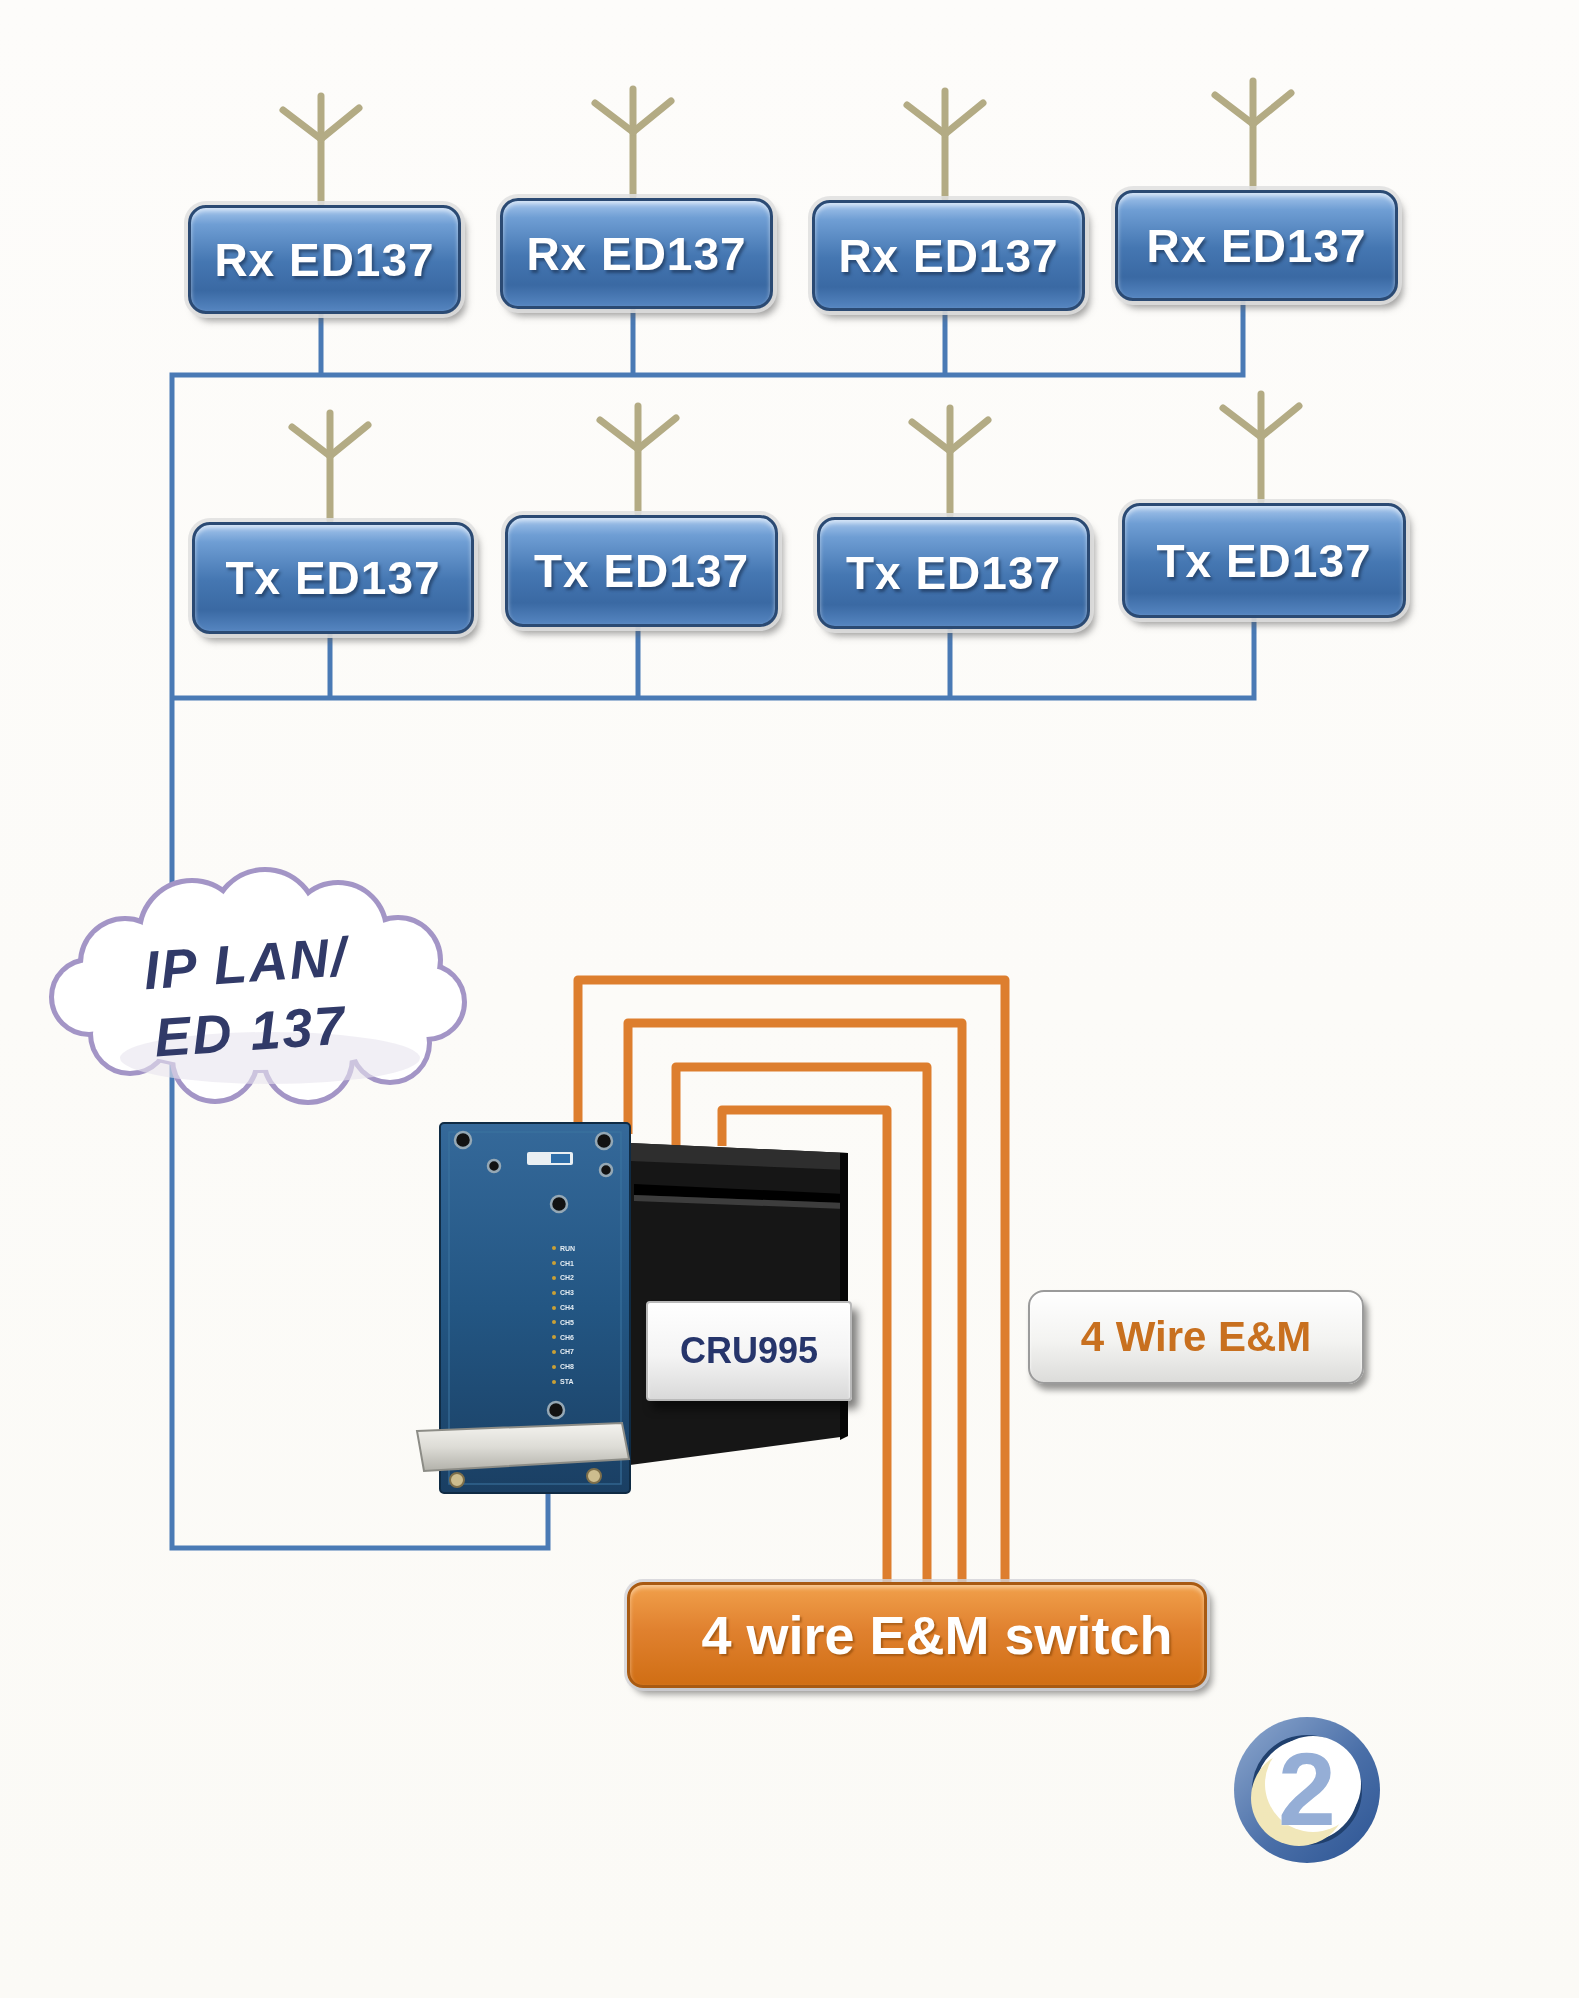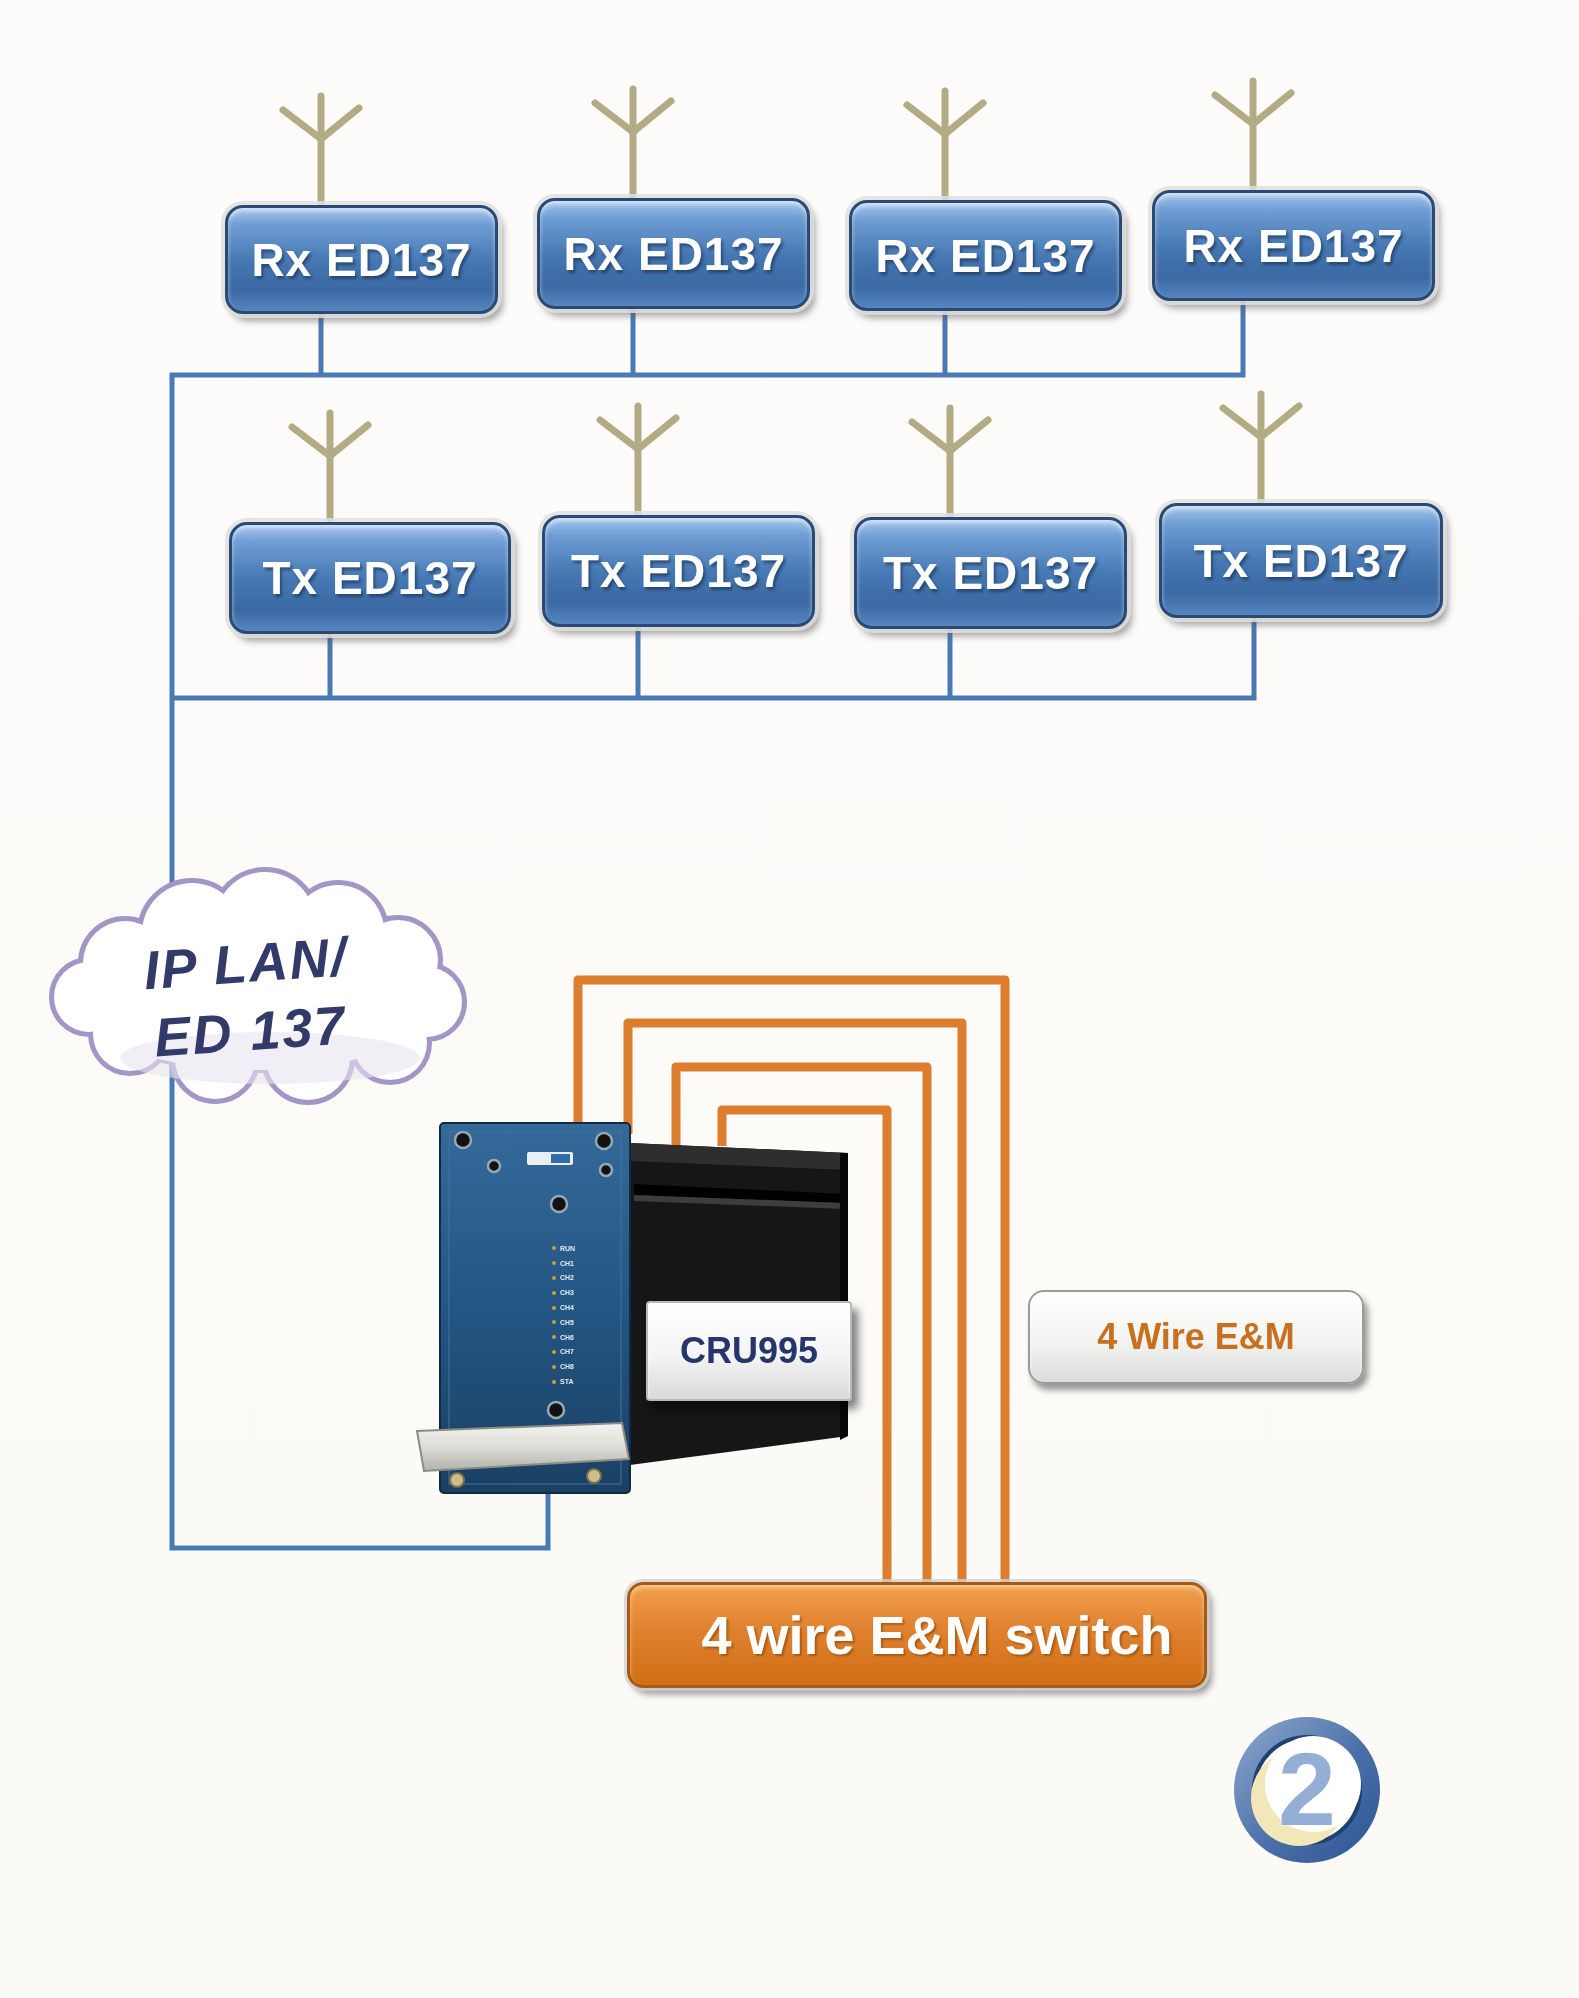--- a/index.html
+++ b/index.html
@@ -22,21 +22,20 @@
     display:flex;align-items:center;justify-content:center;
     border-radius:18px;
     border:3px solid #2b4a73;
     background:linear-gradient(180deg,#a6c6ec 0%,#6f9ed4 16%,#4577b2 52%,#3a69a3 80%,#5585c0 100%);
     box-shadow:0 0 0 4px rgba(223,223,223,.85), 5px 7px 7px rgba(90,90,90,.55), inset 0 3px 4px rgba(255,255,255,.55);
     color:#ffffff;
     font-weight:bold;
     font-size:46px;
     letter-spacing:1px;
     text-shadow:2px 3px 3px rgba(20,40,70,.55);
-    margin-left:37px;
   }
   .rx1{left:188px;top:205px;width:267px;height:103px;}
   .rx2{left:500px;top:198px;width:267px;height:105px;}
   .rx3{left:812px;top:200px;width:267px;height:105px;}
   .rx4{left:1115px;top:190px;width:277px;height:105px;}
   .tx1{left:192px;top:522px;width:276px;height:106px;}
   .tx2{left:505px;top:515px;width:267px;height:106px;}
   .tx3{left:817px;top:517px;width:267px;height:106px;}
   .tx4{left:1122px;top:503px;width:278px;height:109px;}
 
@@ -74,21 +73,21 @@
     color:#e4ecf2;font-size:7px;line-height:7px;font-weight:bold;
   }
 
   .em-label{
     position:absolute;left:1028px;top:1290px;width:332px;height:90px;
     border-radius:16px;
     background:linear-gradient(180deg,#ffffff 0%,#f3f3f1 55%,#dcdcda 100%);
     border:2px solid #9b9b9b;
     box-shadow:4px 6px 6px rgba(0,0,0,.4), inset 0 3px 3px #ffffff;
     display:flex;align-items:center;justify-content:center;
-    color:#c8701f;font-weight:bold;font-size:36px;
+    color:#c8701f;font-weight:bold;font-size:42px;
   }
   .switch-box{
     position:absolute;left:627px;top:1582px;width:534px;height:100px;
     border-radius:16px;
     background:linear-gradient(180deg,#f1a04b 0%,#e0812f 45%,#d06e14 100%);
     border:3px solid #a85a12;
     box-shadow:0 0 0 3px rgba(210,210,215,.8), 5px 6px 7px rgba(0,0,0,.4), inset 0 3px 4px rgba(255,230,200,.6);
     display:flex;align-items:center;justify-content:center;
     color:#ffffff;font-weight:bold;font-size:54px;
     text-shadow:2px 2px 2px rgba(120,60,0,.5);

